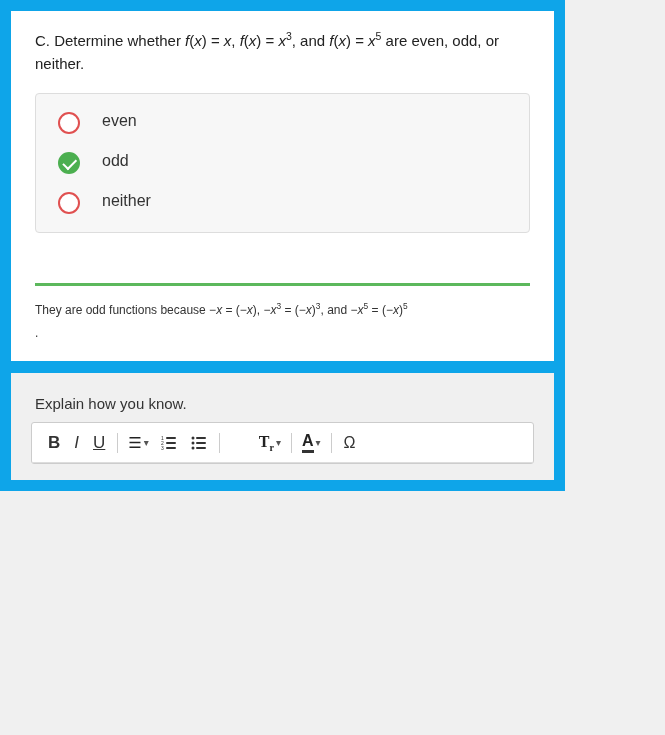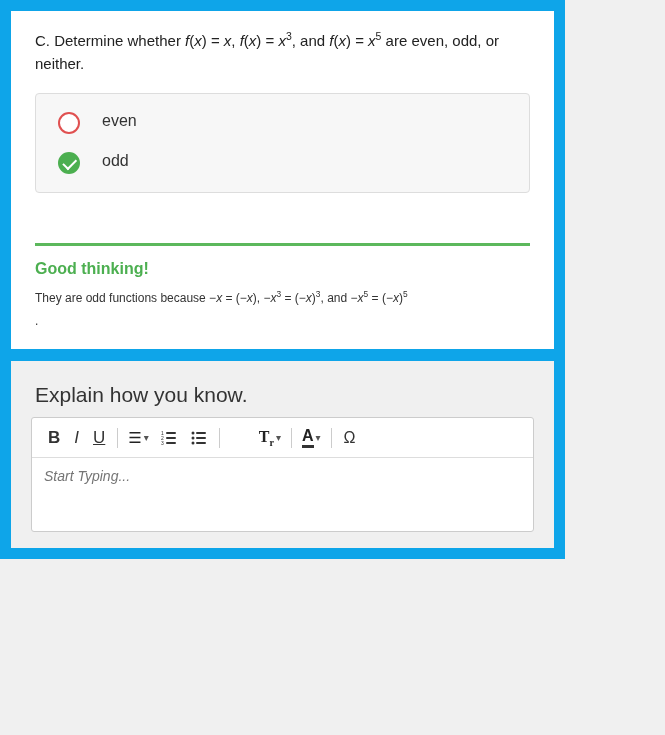--- a/index.html
+++ b/index.html
@@ -118,21 +118,21 @@
     }
 
     
     .editor-section {
       background: #f0f0f0;
       padding: 22px 20px 16px 20px;
       margin-top: 12px;
     }
 
     .editor-label {
-      font-size: 21px;
+      font-size: 15px;
       color: #333;
       margin-bottom: 10px;
       padding-left: 4px;
     }
 
     .editor-box {
       background: #fff;
       border: 1px solid #ccc;
       border-radius: 3px;
     }
@@ -222,26 +222,29 @@
       <div class="option-row">
         <div class="radio-circle"></div>
         <span class="option-label">even</span>
       </div>
 
       <div class="option-row">
         <div class="radio-checked"></div>
         <span class="option-label">odd</span>
       </div>
 
+      <div class="option-row">
+        <div class="radio-circle"></div>
+        <span class="option-label">neither</span>
+      </div>
     </div>
   </div>
 
   <div class="feedback-section">
     <div class="divider-green"></div>
-    <div class="good-thinking">Good thinking!</div>
     <div class="explanation-text">
       They are odd functions because −<em>x</em> = (−<em>x</em>), −<em>x</em><sup>3</sup> = (−<em>x</em>)<sup>3</sup>, and −<em>x</em><sup>5</sup> = (−<em>x</em>)<sup>5</sup>
     </div>
     <div class="explanation-text">.</div>
   </div>
 
   <div class="editor-section">
     <div class="editor-label">Explain how you know.</div>
     <div class="editor-box">
       
@@ -292,17 +295,16 @@
           <span style="font-size:16px; font-weight:bold; border-bottom: 3px solid #333;">A</span>
           <span class="dropdown-arrow">▾</span>
         </div>
 
         <div class="toolbar-separator"></div>
 
         <button class="toolbar-btn omega-symbol">Ω</button>
       </div>
 
       
-      <textarea class="text-area-input" placeholder="Start Typing..." style=""></textarea>
     </div>
   </div>
 
 </div>
 
 </body></html>

